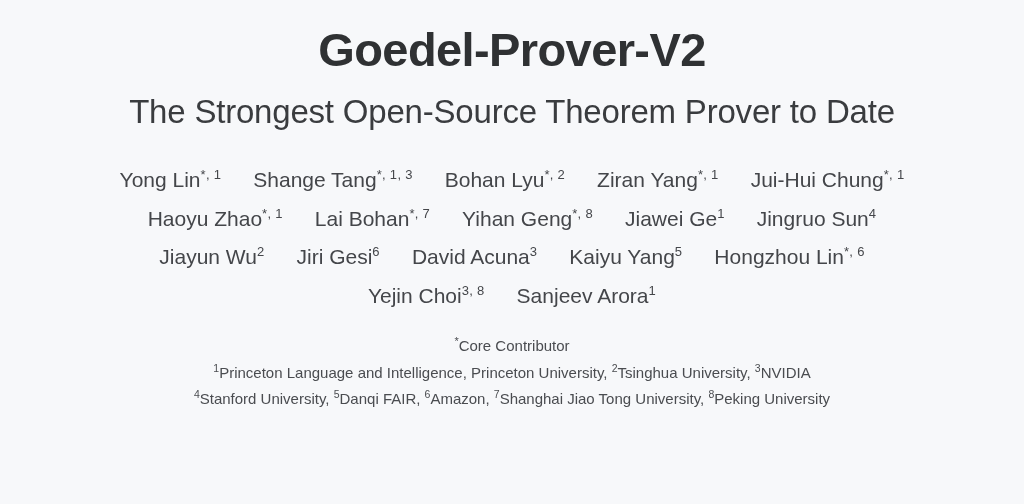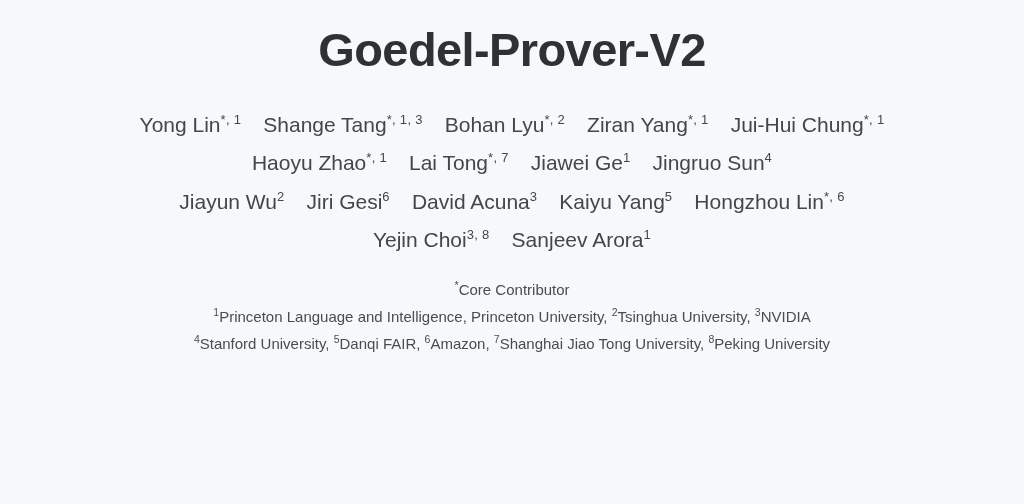--- a/index.html
+++ b/index.html
@@ -48,21 +48,21 @@
     flex-direction: column;
     align-items: center;
     gap: 8px;
   }
   .author-row {
     display: flex;
     flex-direction: row;
     justify-content: center;
     align-items: baseline;
     flex-wrap: nowrap;
-    column-gap: 22px;
+    column-gap: 32px;
   }
   .author {
     font-size: 21px;
     color: #44464a;
     white-space: nowrap;
     line-height: 1.45;
   }
   .author .sup {
     font-size: 13px;
     vertical-align: super;
@@ -100,34 +100,36 @@
     line-height: 0;
   }
 </style>
 </head>
 <body>
 
 <div class="page">
 
   <h1 class="title">Goedel-Prover-V2</h1>
 
+  <h2 class="subtitle">The Strongest Open-Source Theorem Prover to Date</h2>
 
   <div class="authors">
 
     <div class="author-row">
       <span class="author"><span>Yong Lin</span><span class="sup">*, 1</span></span>
       <span class="author"><span>Shange Tang</span><span class="sup">*, 1, 3</span></span>
       <span class="author"><span>Bohan Lyu</span><span class="sup">*, 2</span></span>
       <span class="author"><span>Ziran Yang</span><span class="sup">*, 1</span></span>
       <span class="author"><span>Jui-Hui Chung</span><span class="sup">*, 1</span></span>
     </div>
 
     <div class="author-row">
       <span class="author"><span>Haoyu Zhao</span><span class="sup">*, 1</span></span>
-      <span class="author"><span>Lai Tong</span><span class="sup">*, 7</span></span>
+      <span class="author"><span>Lai Bohan</span><span class="sup">*, 7</span></span>
+      <span class="author"><span>Yihan Geng</span><span class="sup">*, 8</span></span>
       <span class="author"><span>Jiawei Ge</span><span class="sup">1</span></span>
       <span class="author"><span>Jingruo Sun</span><span class="sup">4</span></span>
     </div>
 
     <div class="author-row">
       <span class="author"><span>Jiayun Wu</span><span class="sup">2</span></span>
       <span class="author"><span>Jiri Gesi</span><span class="sup">6</span></span>
       <span class="author"><span>David Acuna</span><span class="sup">3</span></span>
       <span class="author"><span>Kaiyu Yang</span><span class="sup">5</span></span>
       <span class="author"><span>Hongzhou Lin</span><span class="sup">*, 6</span></span>

